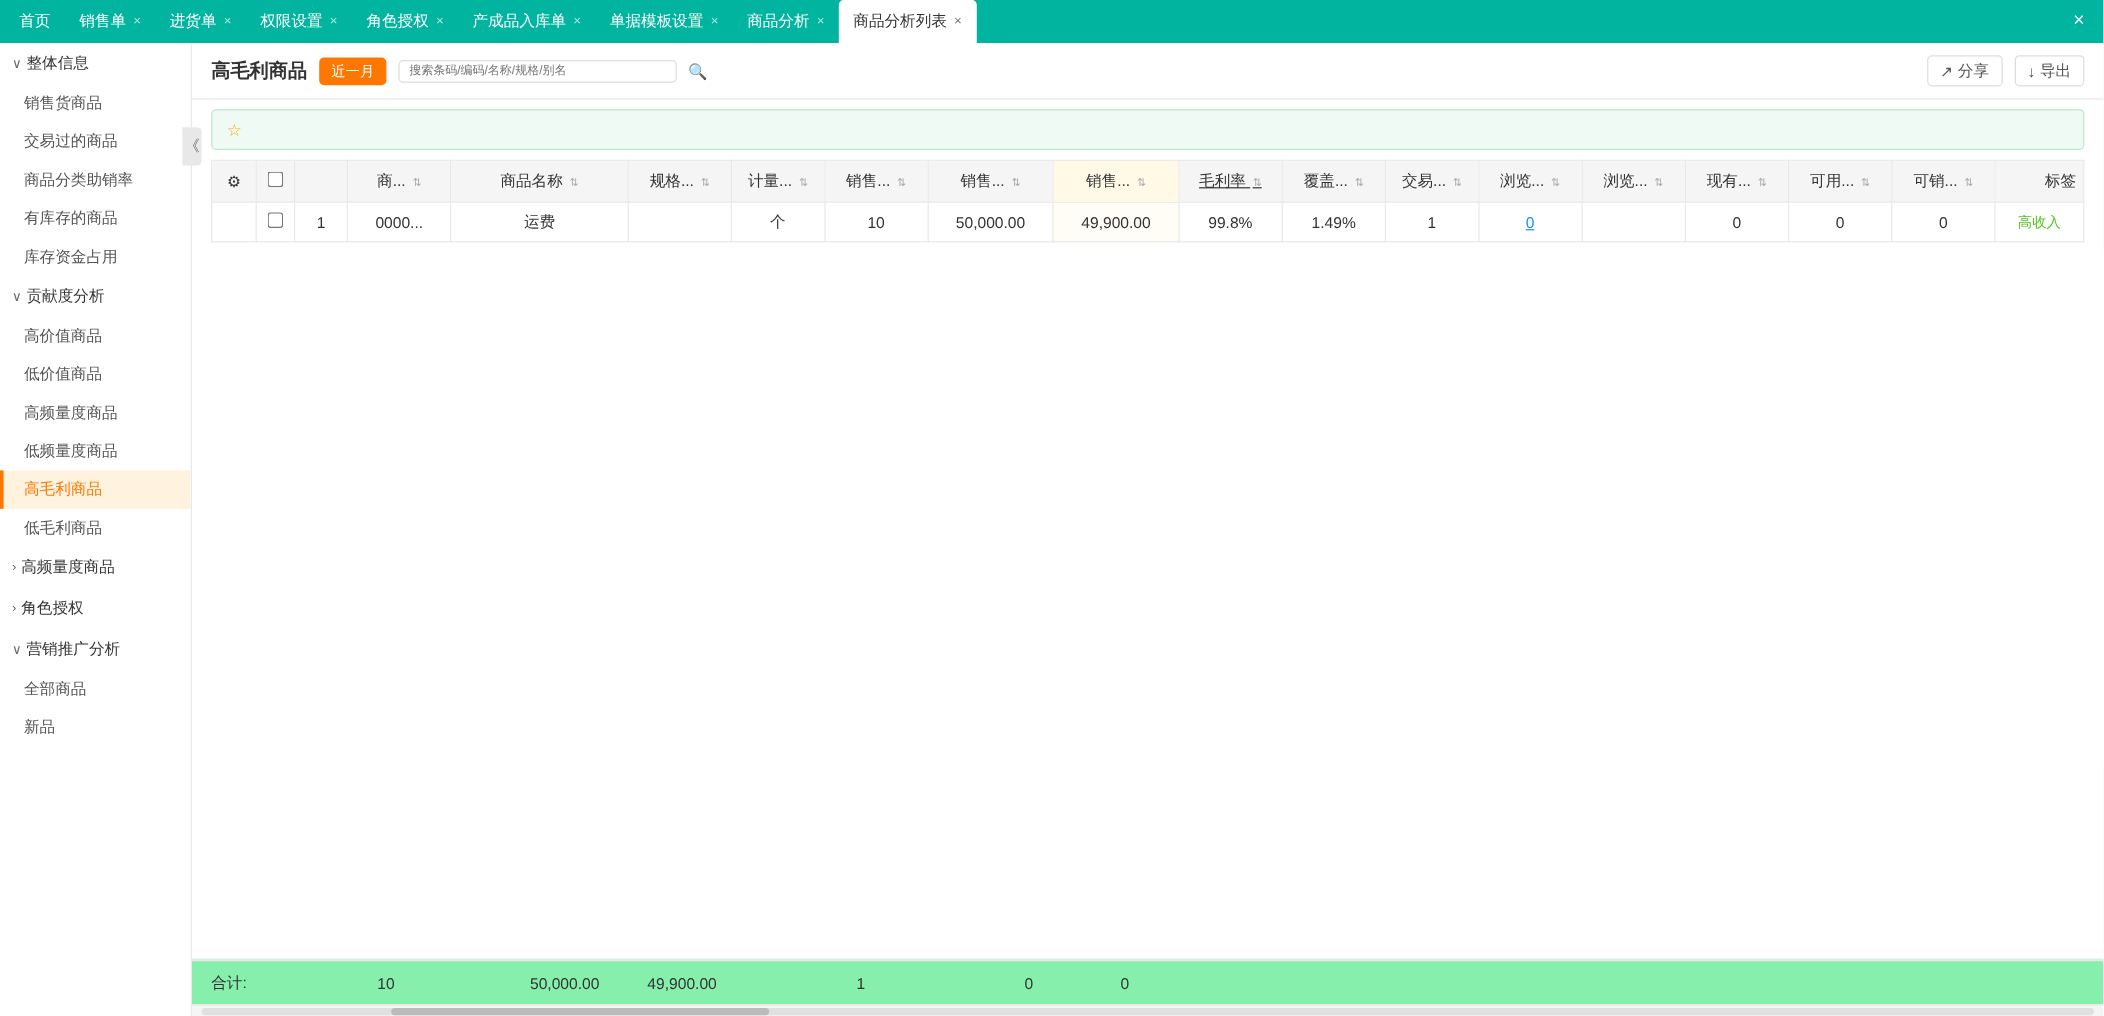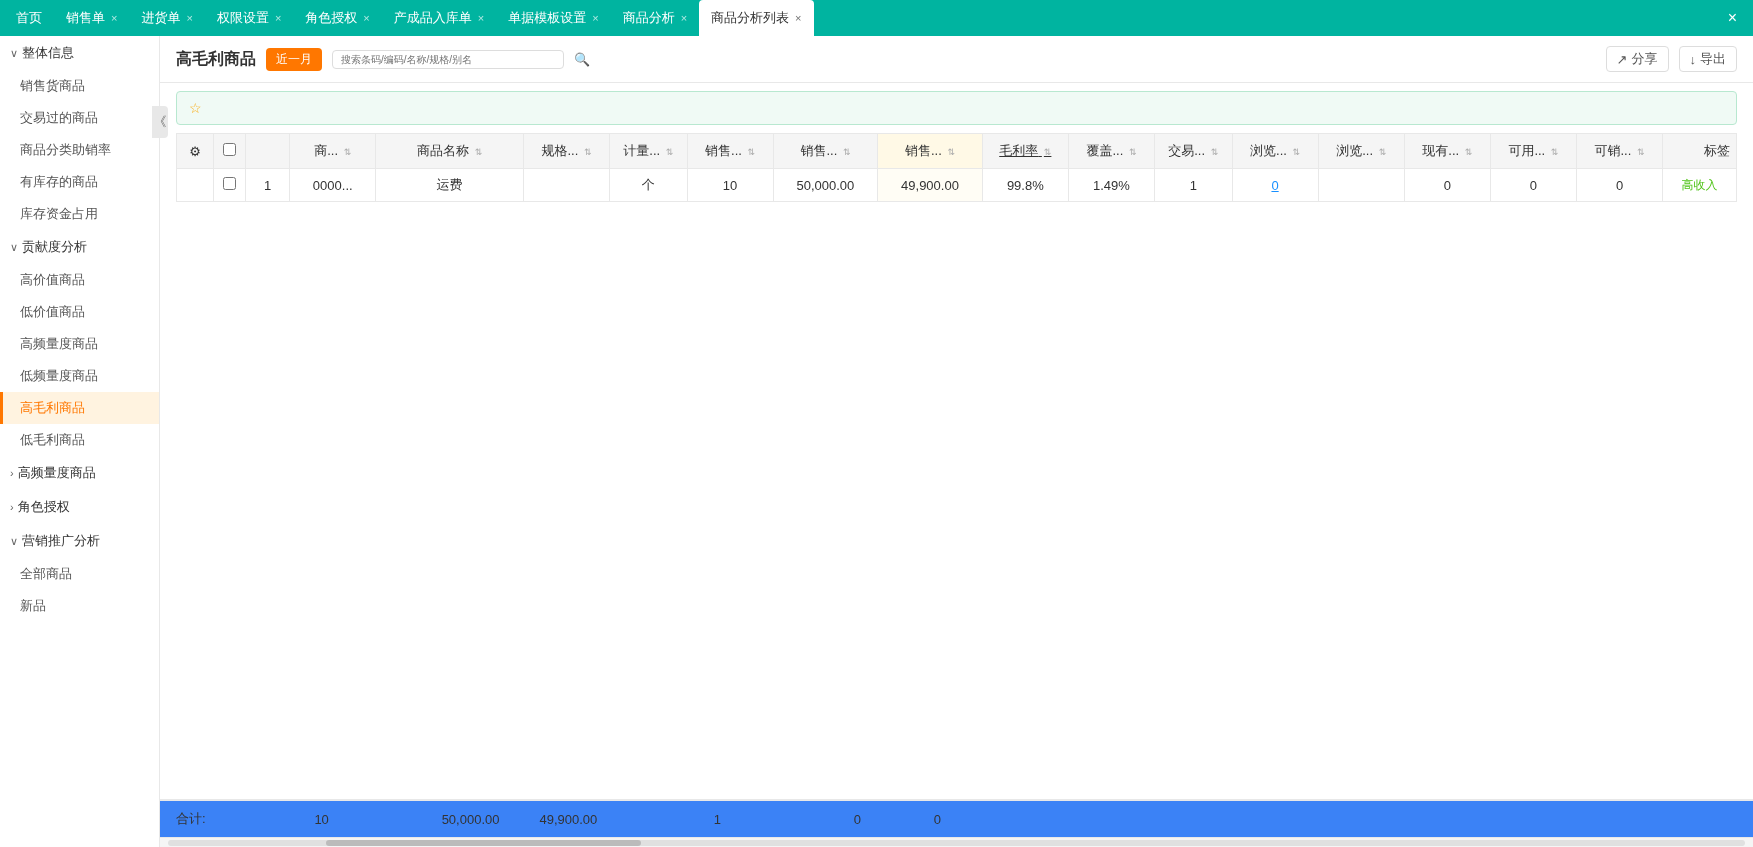--- a/index.html
+++ b/index.html
@@ -206,21 +206,21 @@
       border: 1px solid #e8e8e8;
       text-align: center;
       color: #333;
       white-space: nowrap;
     }
     .tag-high { color: #52c41a; font-size: 12px; }
     .link-cell { color: #1890ff; text-decoration: underline; cursor: pointer; }
 
     
     .footer-bar {
-      background: #3b82f6;
+      background: #86efac;
       border-top: 2px solid #e8e8e8;
       padding: 8px 16px;
       display: flex;
       align-items: center;
       gap: 16px;
       font-size: 13px;
       color: #333;
       min-height: 38px;
     }
     .footer-label { font-weight: 500; }

